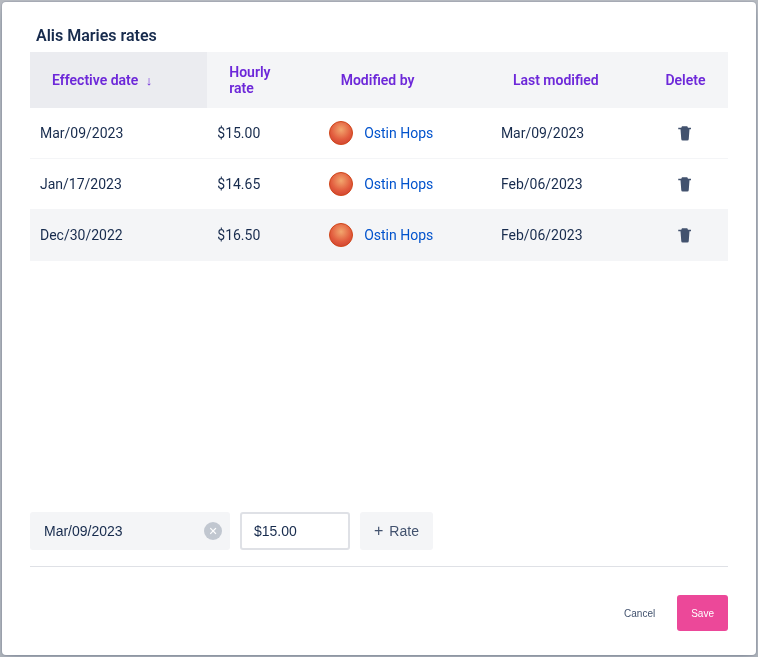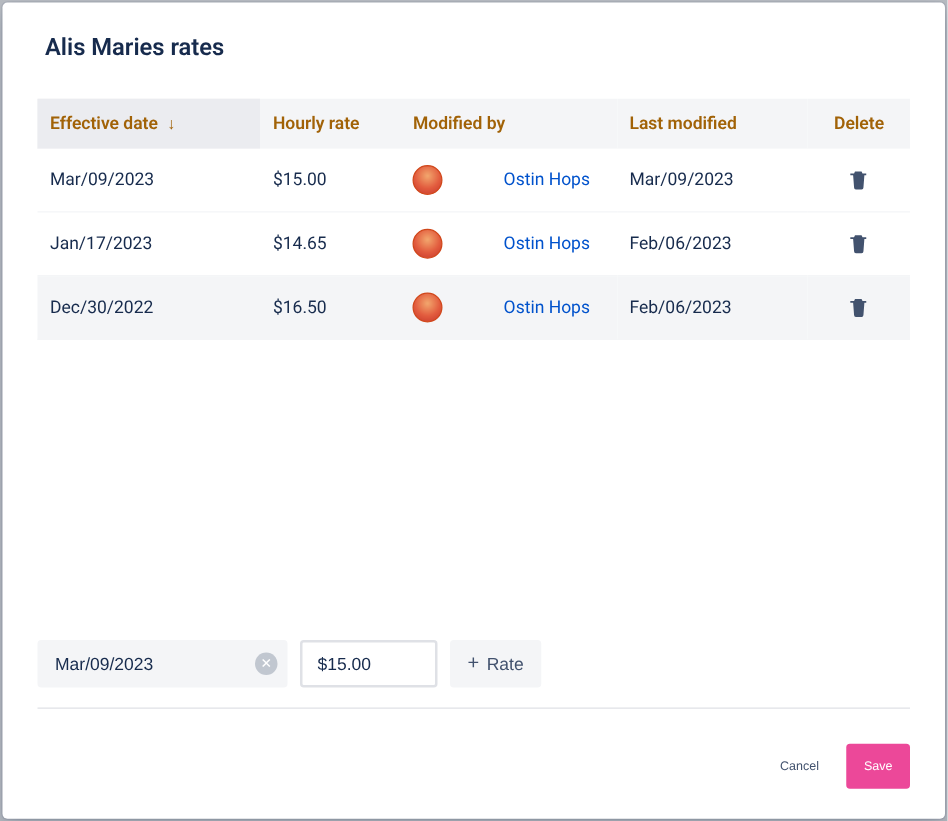--- a/index.html
+++ b/index.html
@@ -17,60 +17,60 @@
       border-radius: 4px;
       width: 754px;
       height: 653px;
       display: flex;
       flex-direction: column;
       padding: 24px 28px 24px 28px;
       box-shadow: 0 0 0 1px rgba(9,30,66,.08), 0 8px 16px rgba(9,30,66,.2);
       position: relative;
     }
     .dialog-title {
-      font-size: 19px;
+      font-size: 16px;
       font-weight: 600;
       color: #172b4d;
-      margin-bottom: 30px;
+      margin-bottom: 7px;
       margin-left: 6px;
     }
     .table-wrap { flex: 0 0 auto; }
     table {
       width: 100%;
       border-collapse: collapse;
       font-size: 14px;
       color: #172b4d;
     }
     thead tr { background: #f4f5f7; }
     th {
       text-align: left;
       font-weight: 600;
-      color: #a16207;
-      padding: 12px 10px;
+      color: #6d28d9;
+      padding: 12px 22px;
       font-size: 14px;
     }
     th.sorted {
       background: #ebecf0;
     }
     th.right, td.right { text-align: left; }
     th.center, td.center { text-align: center; }
     tbody tr { border-bottom: 1px solid #f4f5f7; }
     tbody tr:nth-child(odd) { background: #fff; }
     tbody tr:nth-child(even) { background: #fff; }
     tbody tr:last-child { background: #f4f5f7; }
     td { padding: 12px 10px; vertical-align: middle; }
     .sort-arrow { margin-left: 4px; font-size: 13px; }
     .avatar {
       width: 24px; height: 24px; border-radius: 50%;
       display: inline-block; vertical-align: middle;
       background: radial-gradient(circle at 50% 35%, #f2a76e 0%, #e25c3e 55%, #c6372b 100%);
       border: 1px solid #d0471a;
       margin-right: 8px;
     }
-    .user-link { color: #0052cc; text-decoration: none; vertical-align: middle; margin-left: 37px; }
+    .user-link { color: #0052cc; text-decoration: none; vertical-align: middle; }
     .trash-btn {
       background: none; border: none; cursor: pointer; padding: 4px;
       color: #42526e; display: inline-flex; align-items: center; justify-content: center;
     }
     .trash-btn svg { width: 18px; height: 18px; }
 
     .spacer { flex: 1 1 auto; }
 
     .form-row {
       display: flex; align-items: center; gap: 10px;

